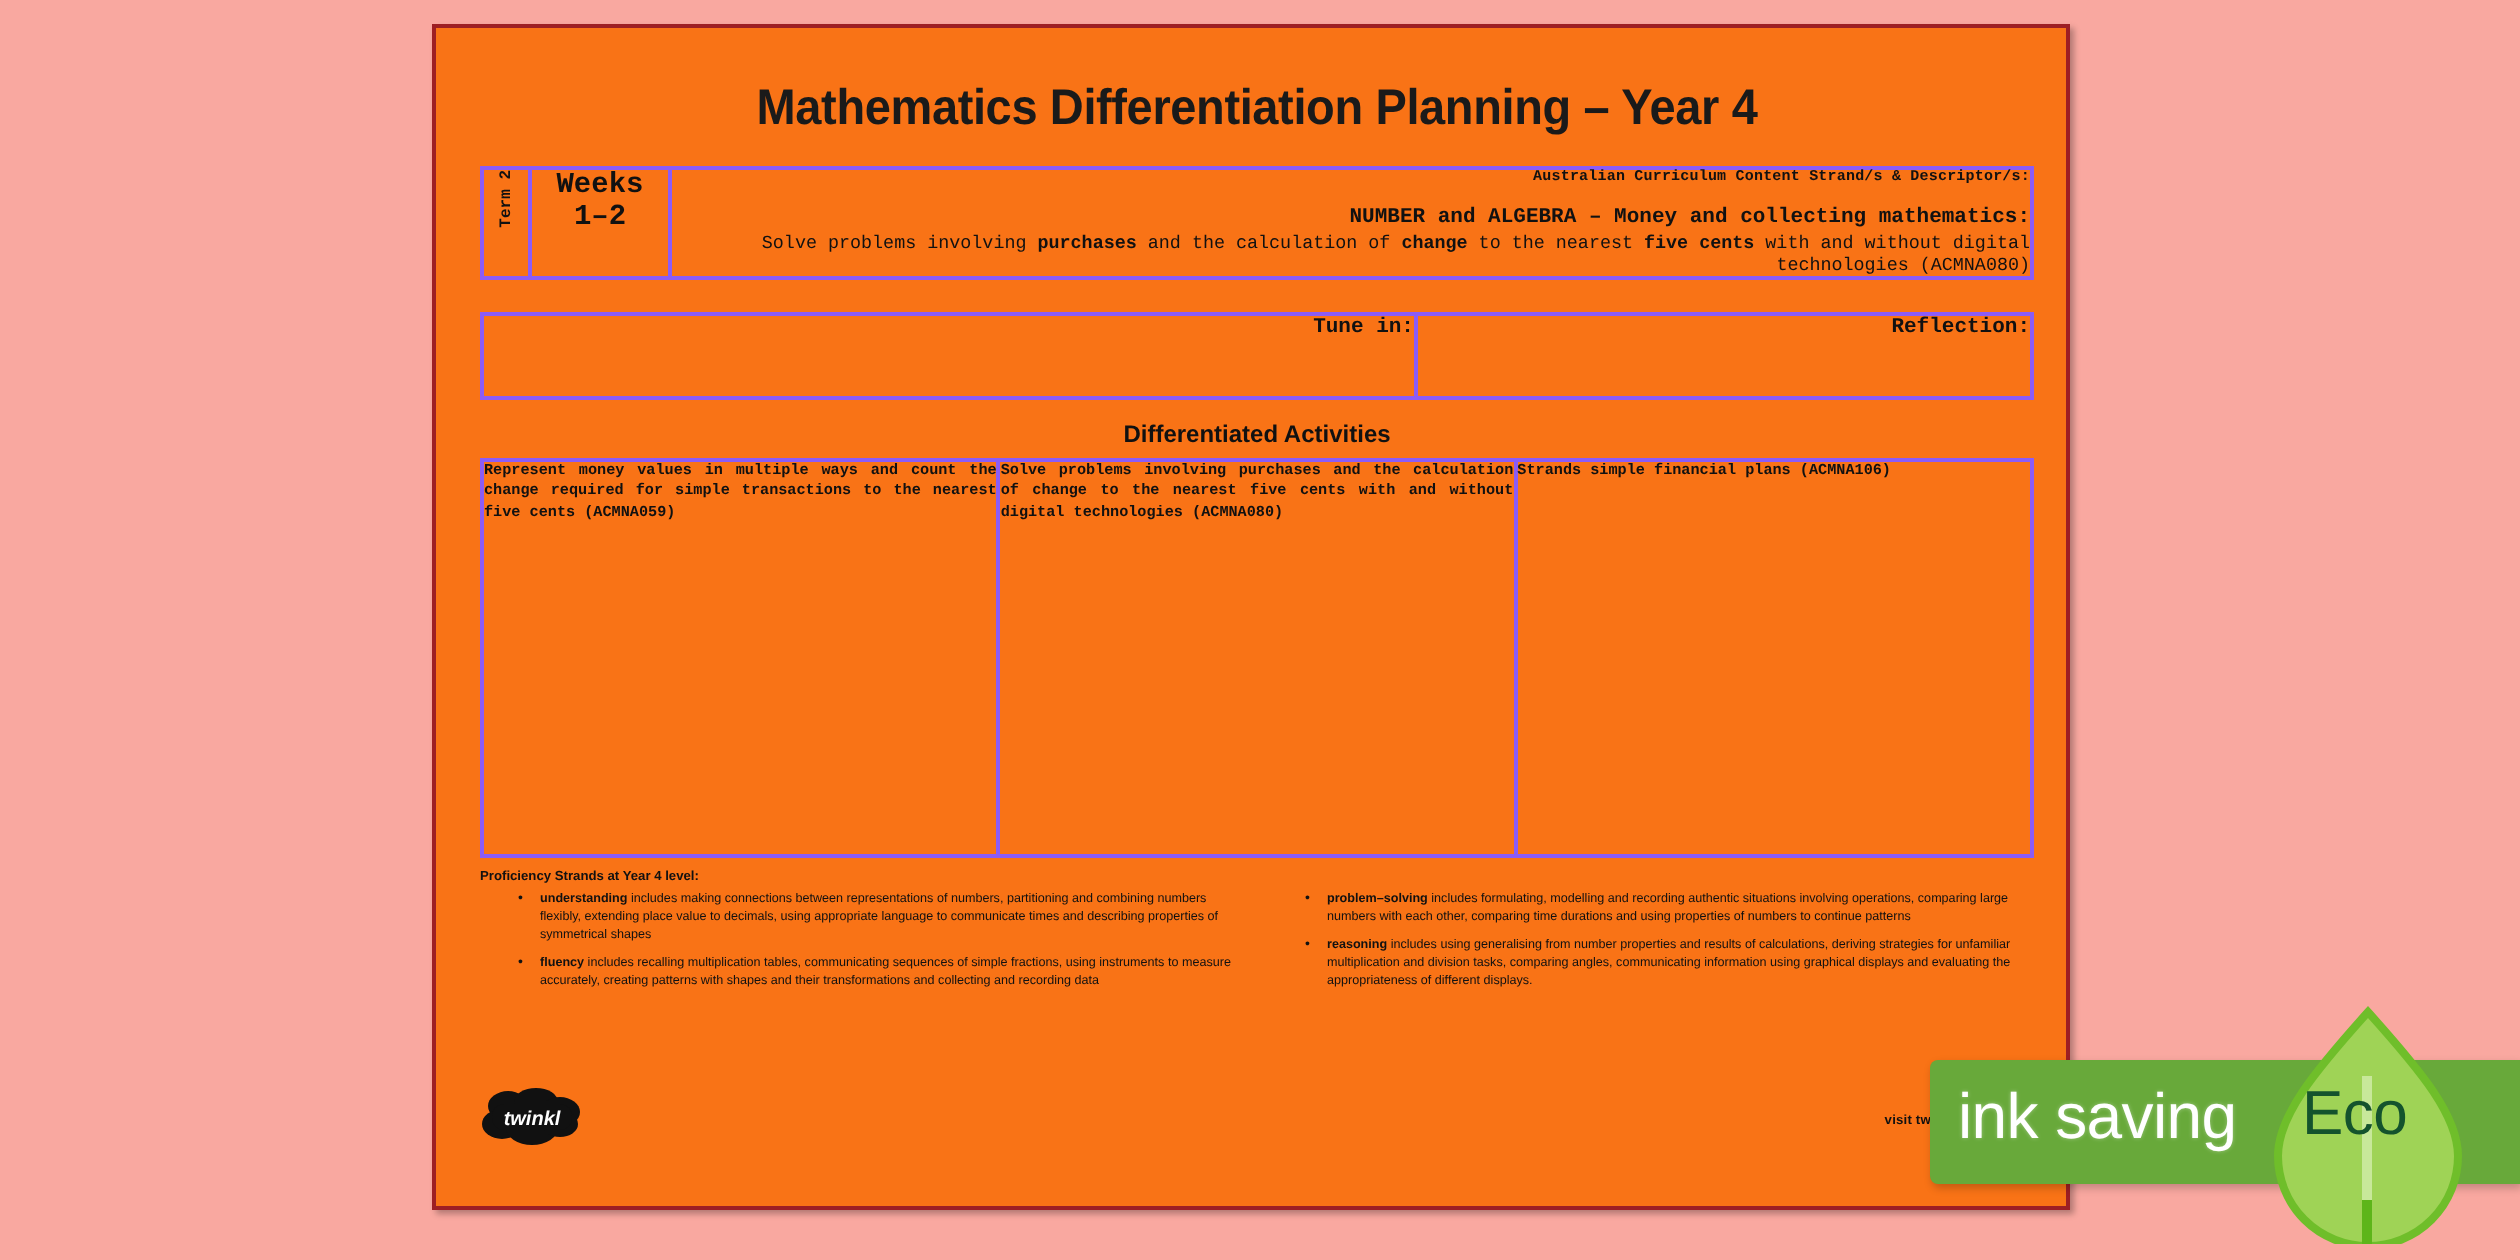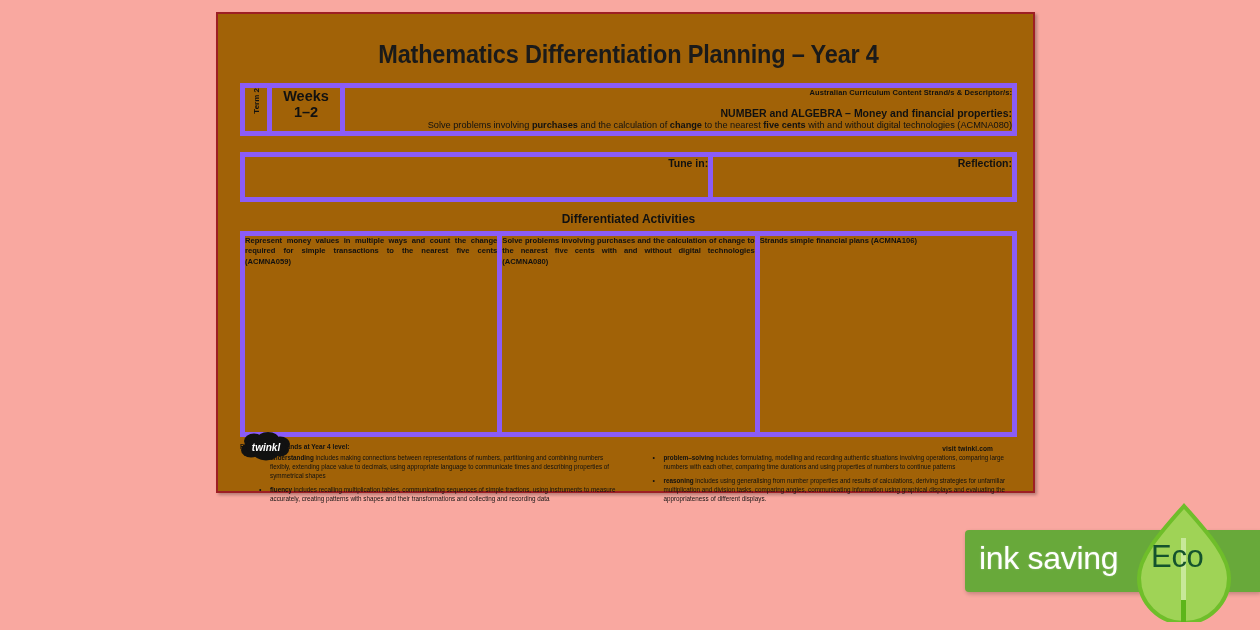--- a/index.html
+++ b/index.html
@@ -14,22 +14,22 @@
     overflow: hidden;
     position: relative;
   }
 
   
   #page-sheet {
     position: absolute;
     left: 216px;
     top: 12px;
     width: 819px;
-    height: 481px;
-    background: #a16207;
+    height: 593px;
+    background: #f97316;
     border: 2px solid #9d1f24;
     box-sizing: border-box;
     box-shadow: 2px 2px 3px rgba(0,0,0,0.28);
   }
   #page-inner {
     position: absolute;
     left: 22px;
     top: 20px;
     right: 16px;
     bottom: 12px;
@@ -47,23 +47,24 @@
     margin: 6px 0 14px 0;
   }
 
   
   .tbl {
     width: 100%;
     border-collapse: collapse;
     table-layout: fixed;
   }
   .tbl td, .tbl th {
-    border: 5px solid #8b5cf6;
+    border: 2px solid #8b5cf6;
     vertical-align: top;
     padding: 0;
+    font-family: Liberation Mono, monospace;
   }
 
   
   .hdr-term {
     width: 22px;
     text-align: center;
     vertical-align: middle;
   }
   .term-rot {
     writing-mode: vertical-rl;
@@ -262,21 +263,21 @@
           <tr>
         <td class="hdr-term">
           <span class="term-rot">Term 2</span>
         </td>
         <td class="hdr-weeks">
           <div>Weeks</div>
           <div>1–2</div>
         </td>
         <td class="hdr-desc">
           <div class="acd-label">Australian Curriculum Content Strand/s &amp; Descriptor/s:</div>
-          <div class="strand-line">NUMBER and ALGEBRA – Money and financial properties:</div>
+          <div class="strand-line">NUMBER and ALGEBRA – Money and collecting mathematics:</div>
           <div class="desc-line" id="descriptor-line"><span>Solve problems involving </span><b>purchases</b><span> and the calculation of </span><b>change</b><span> to the nearest </span><b>five cents</b><span> with and without digital technologies (ACMNA080)</span></div>
         </td>
       </tr>
     </tbody>
       </table>
 
     <table class="tbl tr-tbl">
       <tbody>
           <tr>
         <td class="tr-cell" style="width:60%">

